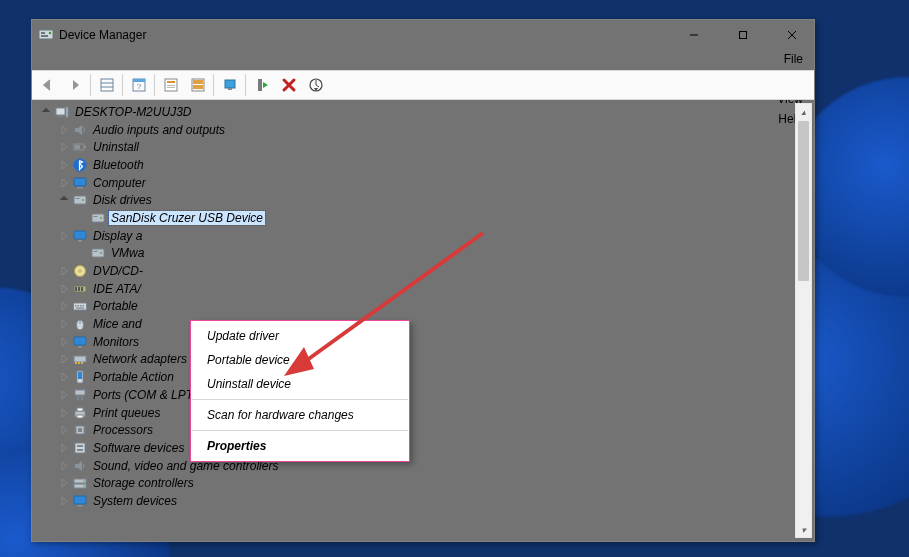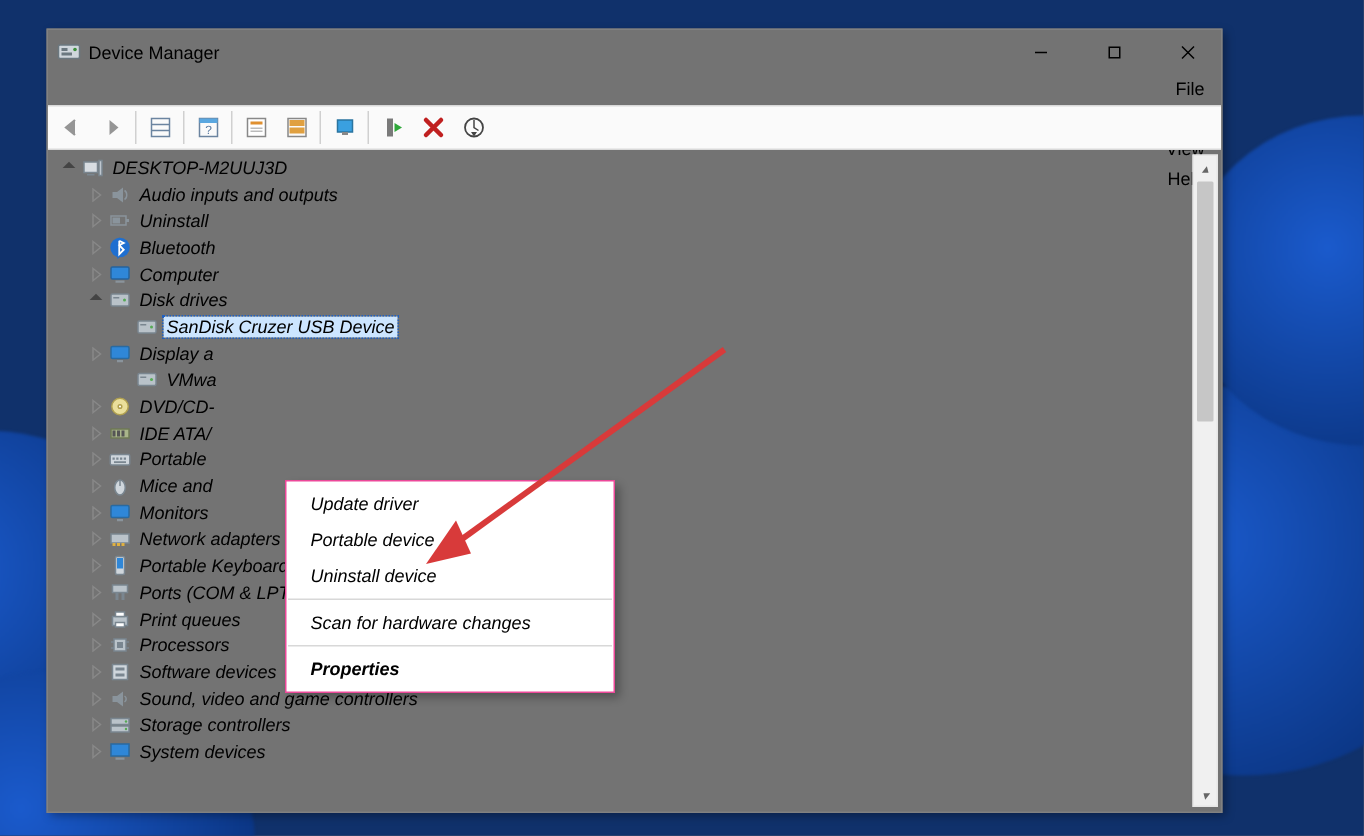--- a/index.html
+++ b/index.html
@@ -406,21 +406,21 @@
             <svg width="10" height="10" viewBox="0 0 10 10">
               <path d="M3 1 8 5 3 9Z" fill="none" stroke="#888"></path>
             </svg>
           </span>
           <span class="ic">
             <svg width="16" height="16" viewBox="0 0 16 16">
               <rect x="5" y="2" width="6" height="12" rx="1" fill="#cfd6dc" stroke="#7a8690"></rect>
               <rect x="6" y="3" width="4" height="7" fill="#2f87d8"></rect>
             </svg>
           </span>
-          <span class="lbl">Portable Keyboarc</span>
+          <span class="lbl">Portable Action</span>
         </div>
         <div class="node">
           <span class="pad" style="width:22px"></span>
           <span class="tw">
             <svg width="10" height="10" viewBox="0 0 10 10">
               <path d="M3 1 8 5 3 9Z" fill="none" stroke="#888"></path>
             </svg>
           </span>
           <span class="ic">
             <svg width="16" height="16" viewBox="0 0 16 16">

